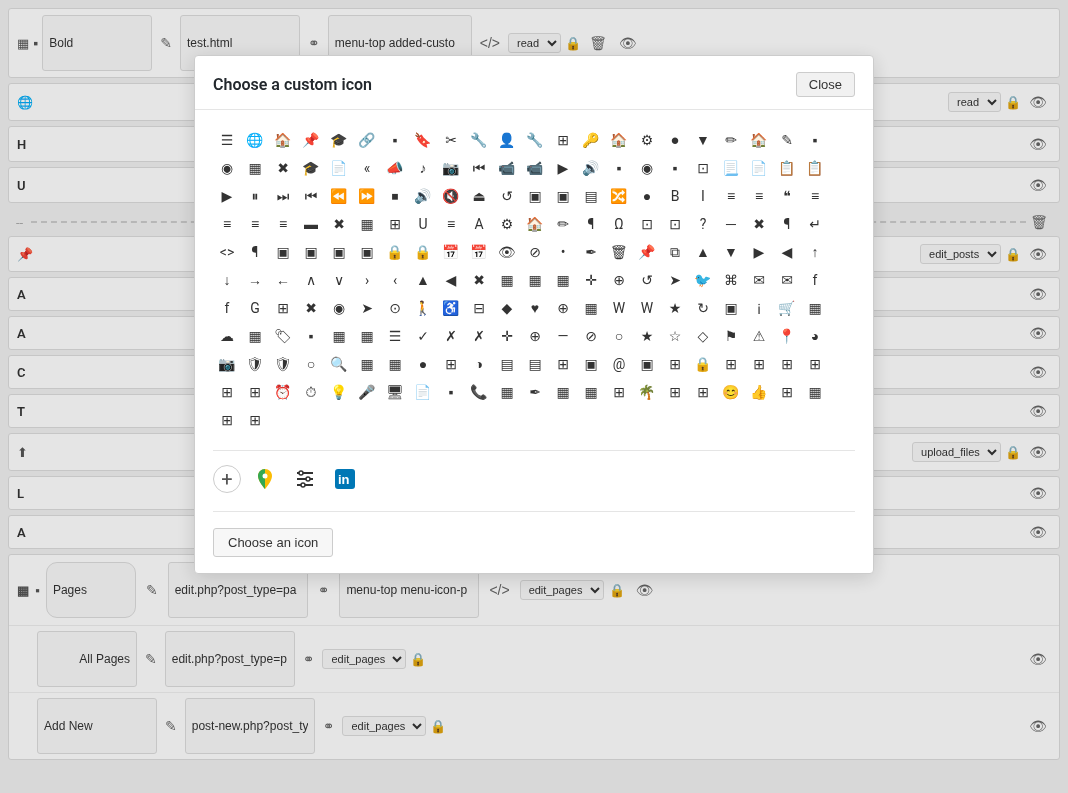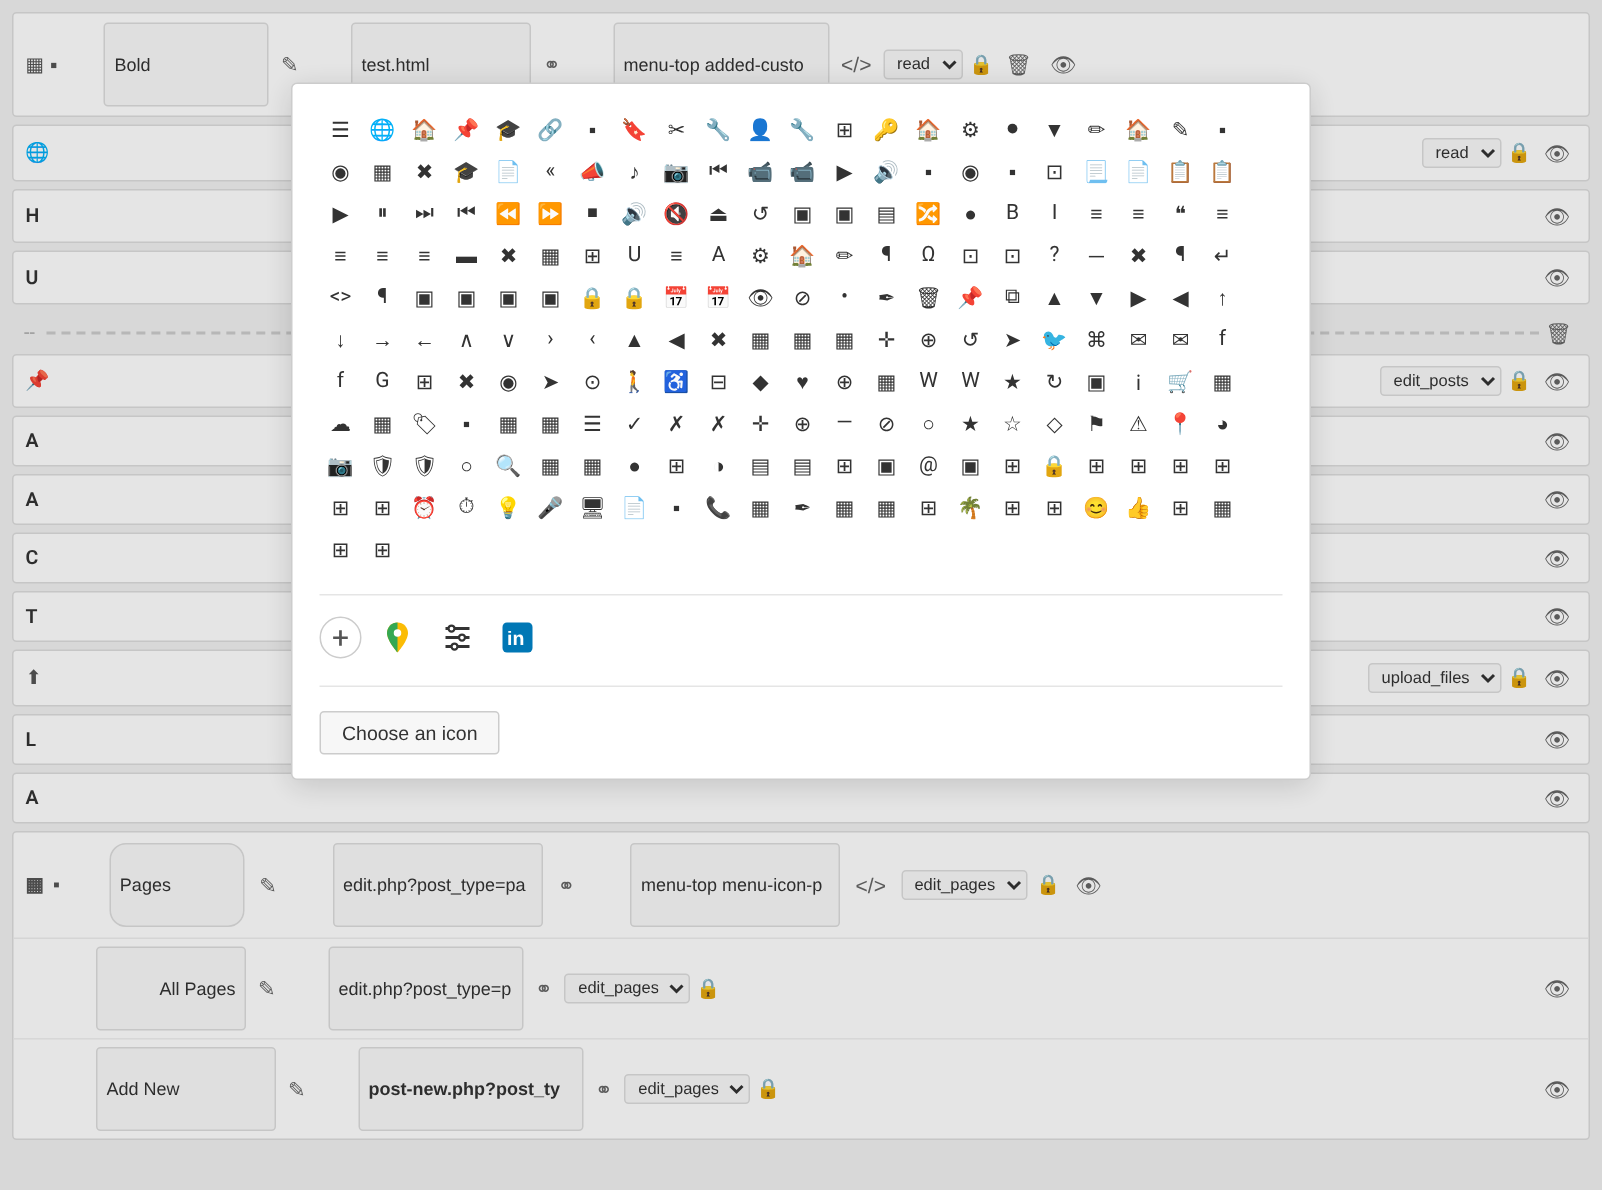--- a/index.html
+++ b/index.html
@@ -161,21 +161,20 @@
       min-height: 40px;
     }
 
     .text-field {
       background: #f9f9f9;
       border: 1px solid #ddd;
       border-radius: 3px;
       padding: 20px 6px;
       font-size: 12px;
       color: #333;
-      margin-left: 27px;
     }
 
     .dash-divider {
       border: none;
       border-top: 2px dashed #ccc;
       margin: 4px 0;
     }
 
     .icon-small {
       font-size: 13px;
@@ -341,33 +340,37 @@
       <input type="text" class="text-field" value="edit.php?post_type=p" style="width: 130px;">
       <button class="row-icon-btn">⚭</button>
       <select class="small-select"><option>edit_pages</option></select>
       <span class="lock-icon">🔒</span>
       <div class="flex1"></div>
       <button class="row-icon-btn">👁</button>
     </div>
     <div class="section-block-row">
       <input type="text" class="text-field" value="Add New" style="width: 120px;">
       <button class="row-icon-btn">✎</button>
-      <input type="text" class="text-field" value="post-new.php?post_ty" style="width: 150px; font-weight: bold;">
+      <input type="text" class="text-field" value="post-new.php?post_ty" style="width: 130px;">
       <button class="row-icon-btn">⚭</button>
       <select class="small-select"><option>edit_pages</option></select>
       <span class="lock-icon">🔒</span>
       <div class="flex1"></div>
       <button class="row-icon-btn">👁</button>
     </div>
   </div>
 
 </div>
 
 <div class="overlay">
   <div class="modal">
+    <div class="modal-header">
+      <span class="modal-title">Choose a custom icon</span>
+      <button class="close-btn">Close</button>
+    </div>
     <div class="modal-body">
 
       <div class="icon-grid" id="icon-grid-container">
       <div class="icon-cell">☰</div>
           <div class="icon-cell">🌐</div>
           <div class="icon-cell">🏠</div>
           <div class="icon-cell">📌</div>
           <div class="icon-cell">🎓</div>
           <div class="icon-cell">🔗</div>
           <div class="icon-cell">▪</div>

